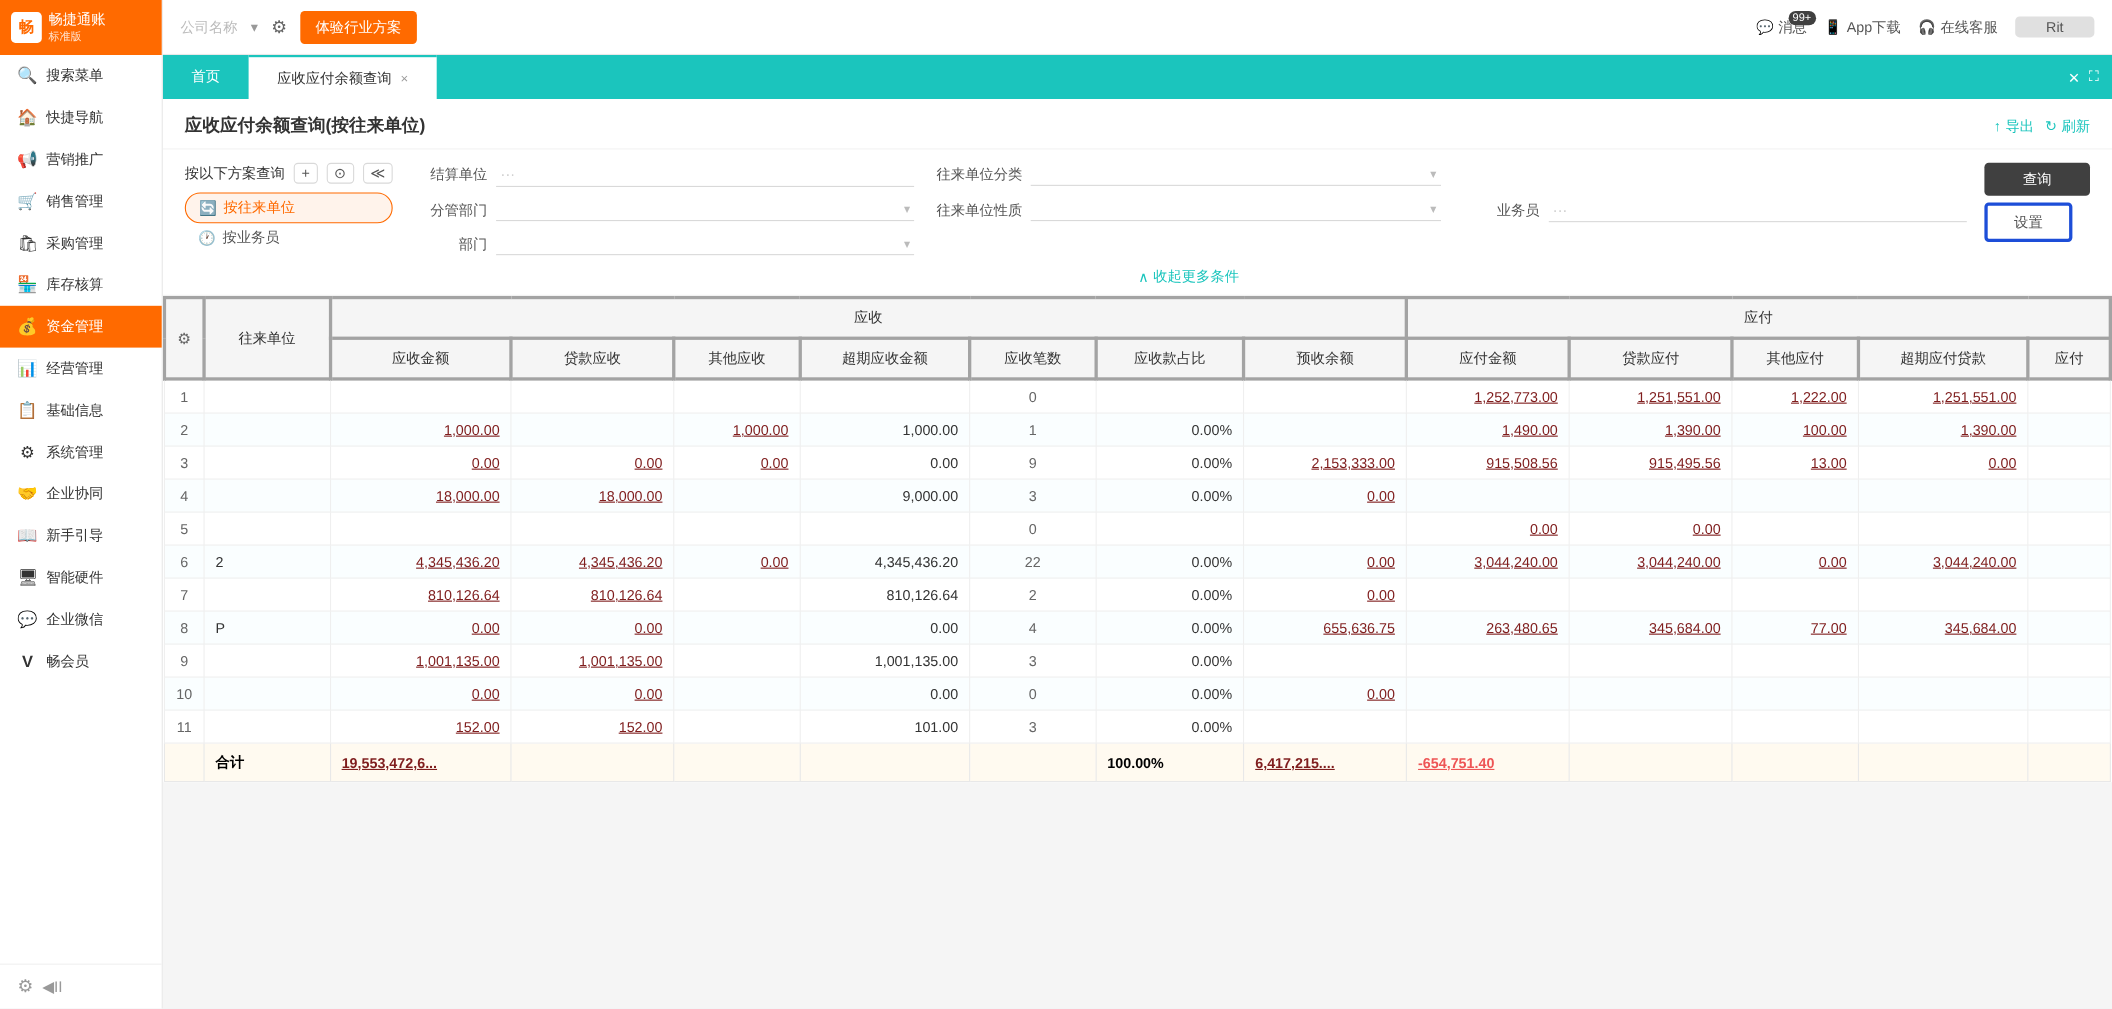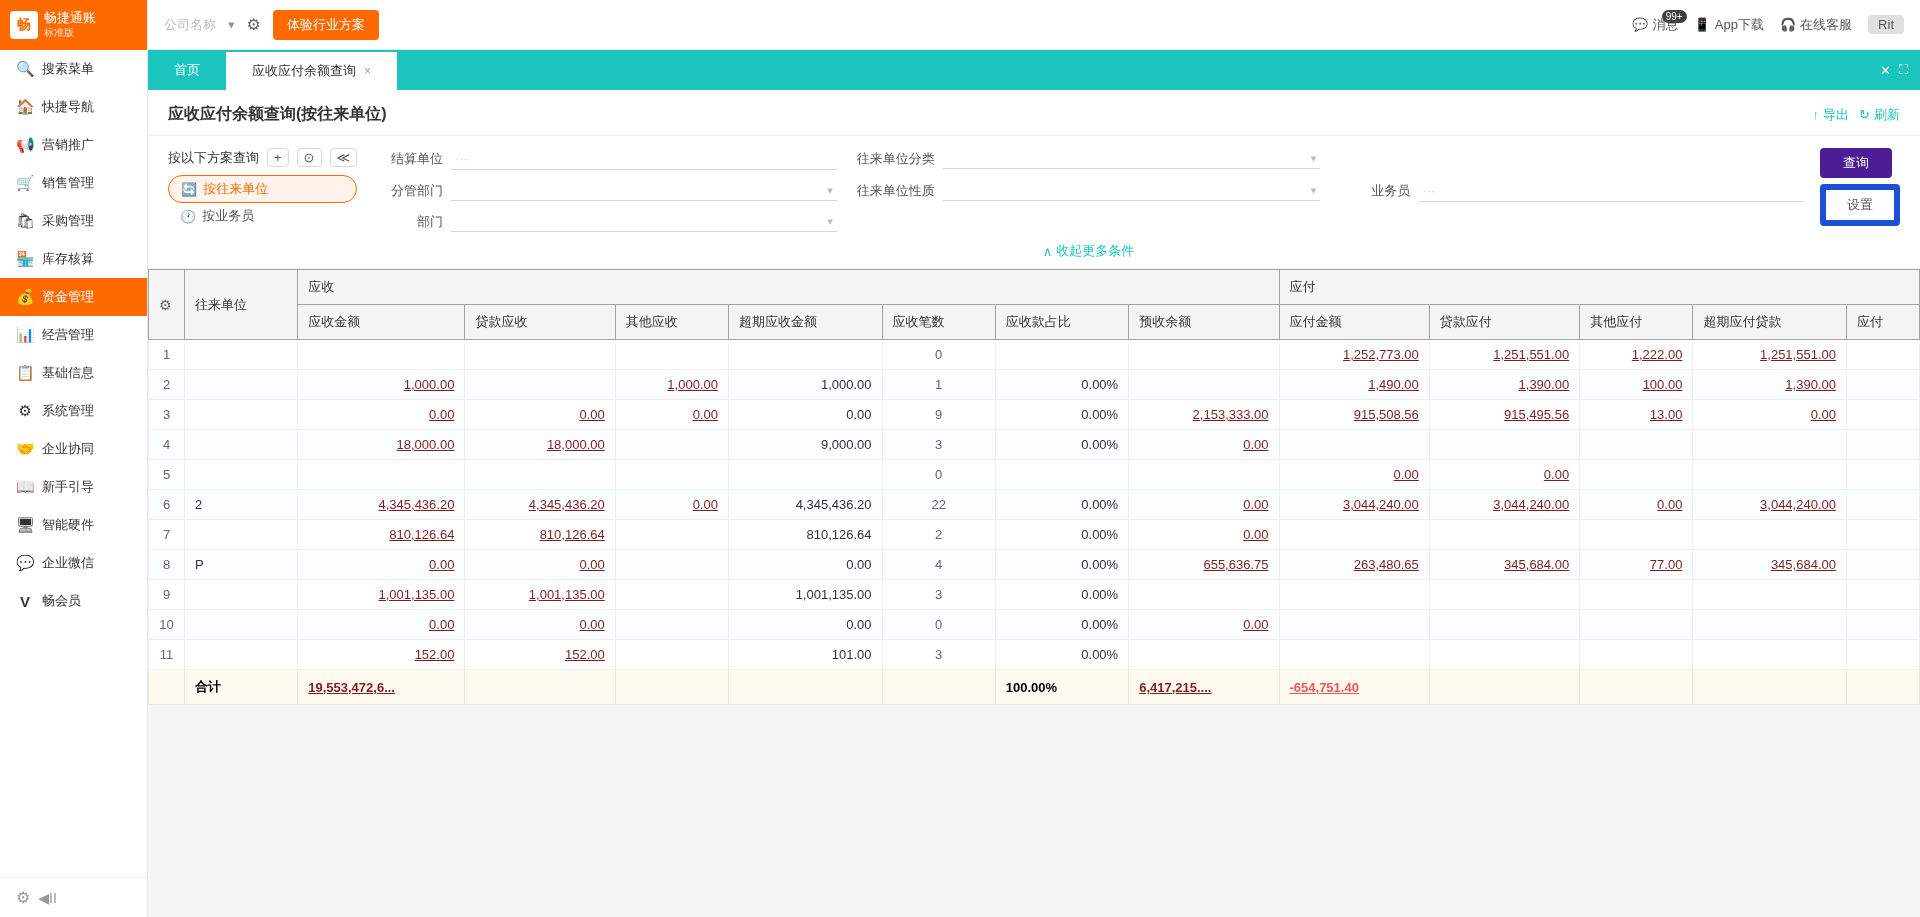--- a/index.html
+++ b/index.html
@@ -19,48 +19,48 @@
     
     .main { flex: 1; display: flex; flex-direction: column; overflow: hidden; }
 
     
     .topbar { height: 50px; background: #fff; border-bottom: 1px solid #e8e8e8; display: flex; align-items: center; padding: 0 16px; gap: 12px; }
     .topbar-btn-orange { background: #ff6a00; color: #fff; border: none; border-radius: 4px; padding: 6px 14px; cursor: pointer; font-size: 13px; }
     .topbar-badge-wrap { position: relative; display: inline-flex; align-items: center; gap: 4px; }
     .badge { background: #404040; color: #fff; border-radius: 10px; font-size: 10px; padding: 1px 4px; position: absolute; top: -6px; right: -8px; }
     .topbar-actions { display: flex; align-items: center; gap: 16px; }
     .topbar-action-item { display: flex; align-items: center; gap: 4px; color: #555; cursor: pointer; font-size: 13px; }
-    .topbar-user { background: #e0e0e0; border-radius: 4px; padding: 2px 10px; color: #555; font-size: 13px; }
+    .topbar-user { background: #e0e0e0; border-radius: 4px; padding: 2px 28px; color: #555; font-size: 13px; }
 
     
     .tabs { display: flex; background: #1bc5bd; }
     .tab { padding: 10px 26px; color: #fff; cursor: pointer; font-size: 13px; position: relative; display: flex; align-items: center; gap: 6px; }
     .tab.home { background: transparent; }
     .tab.active { background: #fff; color: #333; border-top: 2px solid #1bc5bd; }
     .tab-close { color: #999; font-size: 12px; margin-left: 2px; }
     .tab-right { margin-left: auto; display: flex; align-items: center; gap: 8px; padding-right: 12px; color: #fff; }
 
     
     .content { flex: 1; overflow: auto; background: #f5f5f5; padding: 0; }
     .page { background: #fff; margin: 0; }
 
     
     .page-header { display: flex; align-items: center; justify-content: space-between; padding: 14px 20px 10px; border-bottom: 1px solid #f0f0f0; }
     .page-title { font-size: 16px; font-weight: 600; color: #333; }
     .page-actions { display: flex; gap: 10px; }
     .page-action-btn { display: flex; align-items: center; gap: 4px; color: #1bc5bd; cursor: pointer; font-size: 13px; }
-    .btn-query { background: #4c1d95; color: #fff; border: none; border-radius: 4px; padding: 6px 20px; cursor: pointer; font-size: 13px; width: 72px; }
-    .btn-set { background: #fff; color: #555; border: 6px solid #1d4ed8; border-radius: 4px; padding: 6px 8px; cursor: pointer; font-size: 13px; width: 80px; }
+    .btn-query { background: #404040; color: #fff; border: none; border-radius: 4px; padding: 6px 20px; cursor: pointer; font-size: 13px; width: 96px; }
+    .btn-set { background: #fff; color: #555; border: 3px solid #1d4ed8; border-radius: 4px; padding: 6px 8px; cursor: pointer; font-size: 13px; width: 80px; }
     .filter-option { display: flex; align-items: center; gap: 6px; padding: 4px 12px; cursor: pointer; color: #555; font-size: 13px; border-radius: 14px; }
     .filter-option.active { background: #fff3eb; color: #ff6a00; border: 1px solid #ff6a00; }
 
     
     .table-wrap { overflow: auto; background: #fff; }
     table { width: 100%; border-collapse: collapse; font-size: 12px; }
-    thead tr th { background: #f5f5f5; padding: 8px 10px; text-align: left; border: 1px solid #a3a3a3; color: #333; font-weight: 500; white-space: nowrap; }
+    thead tr th { background: #f5f5f5; padding: 8px 10px; text-align: center; border: 3px solid #a3a3a3; color: #333; font-weight: 500; white-space: nowrap; }
     tbody tr td { padding: 7px 10px; border: 1px solid #efefef; text-align: right; color: #333; white-space: nowrap; }
     tbody tr td:nth-child(2) { text-align: left; }
     tbody tr:nth-child(even) { background: #fafeff; }
     .td-link { color: #7f1d1d; text-decoration: underline; cursor: pointer; }
     tfoot tr td { padding: 8px 10px; border: 1px solid #e8e8e8; background: #fffaf0; font-weight: 600; }
     tfoot tr td:nth-child(2) { text-align: left; }
     .settings-icon { font-size: 14px; color: #666; cursor: pointer; }
     .col-num { text-align: center !important; color: #666; }
     .field-group { display: flex; align-items: center; gap: 8px; }
     .field-label { color: #555; font-size: 13px; min-width: 70px; text-align: right; flex-shrink: 0; }

